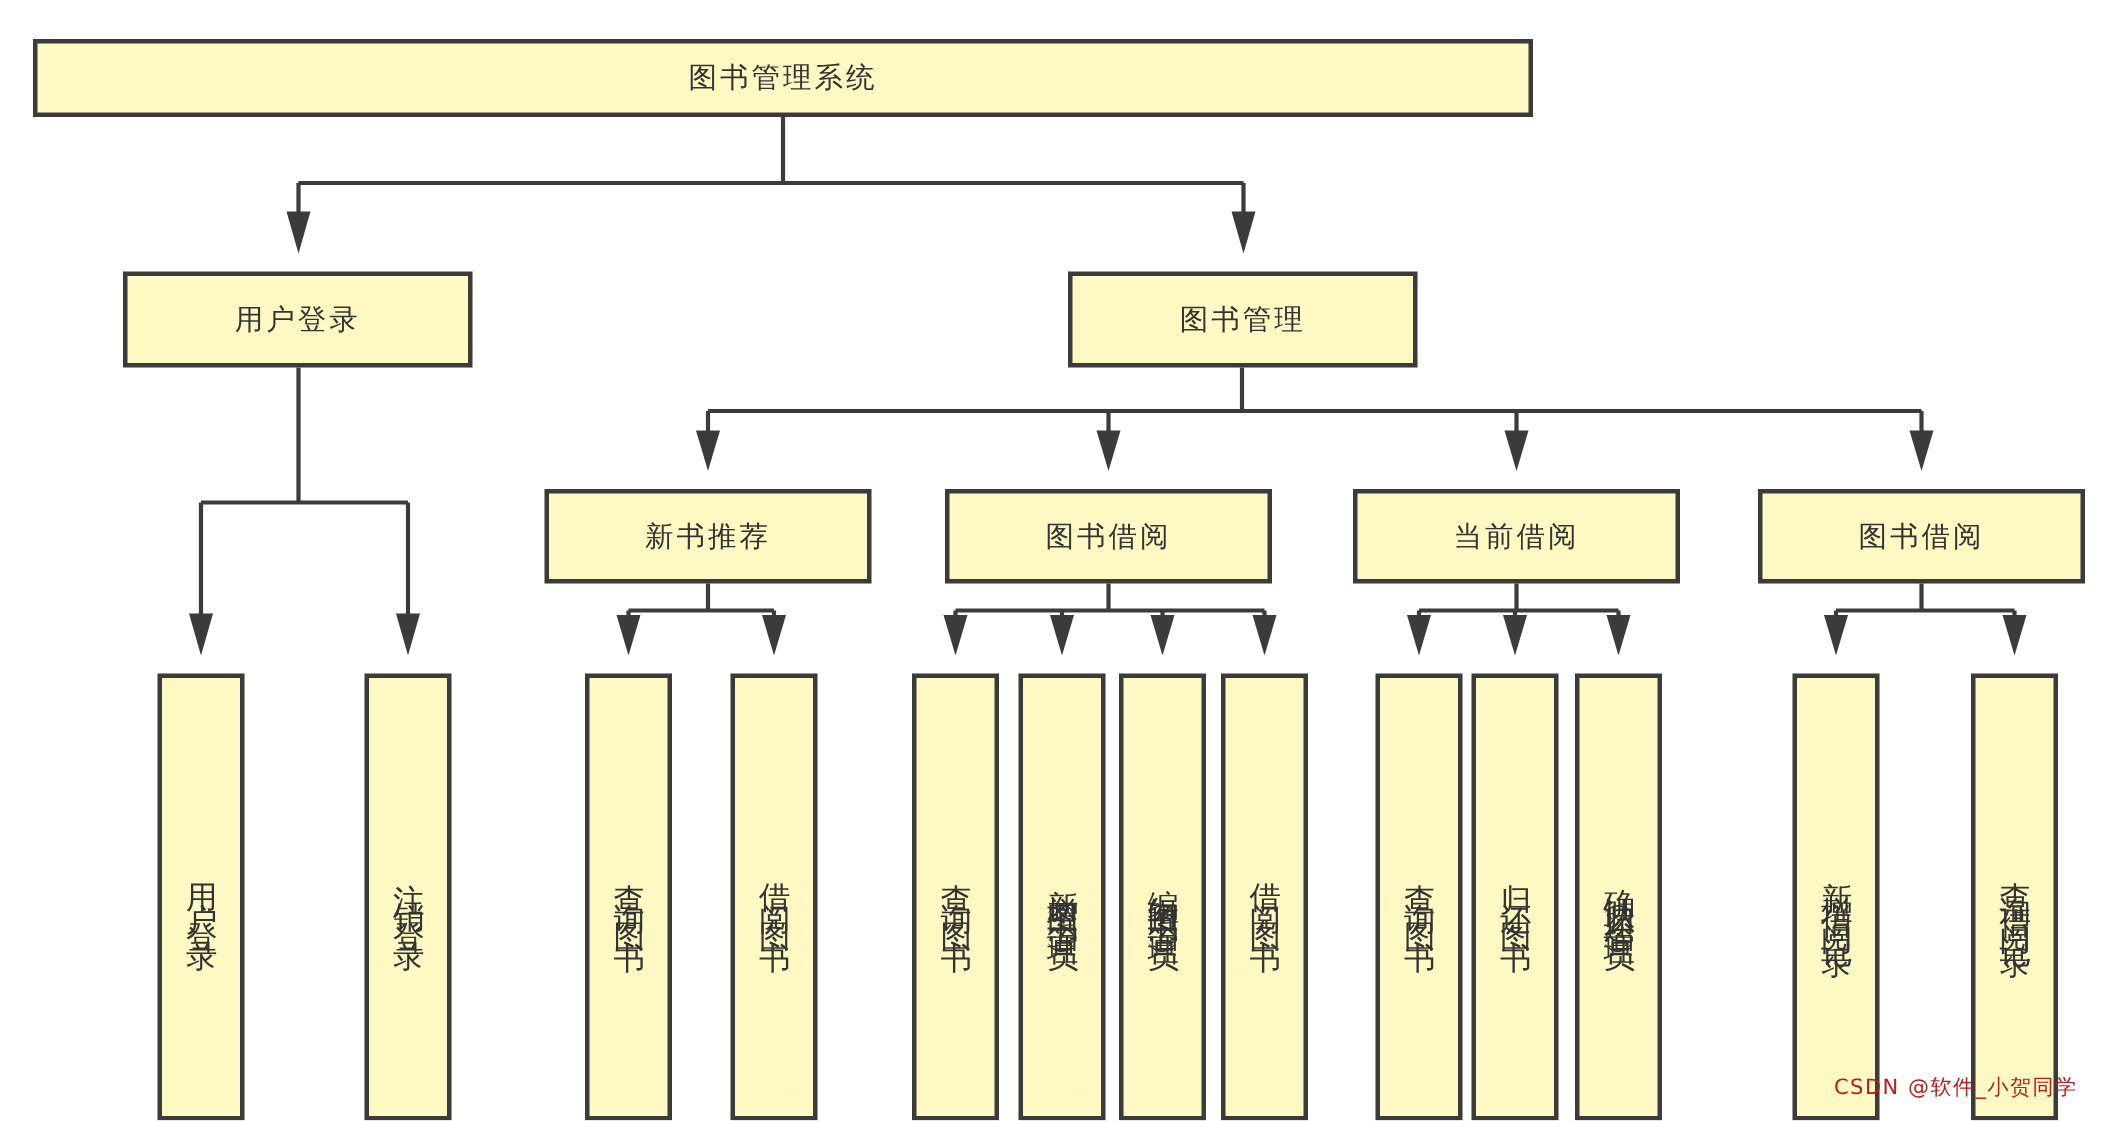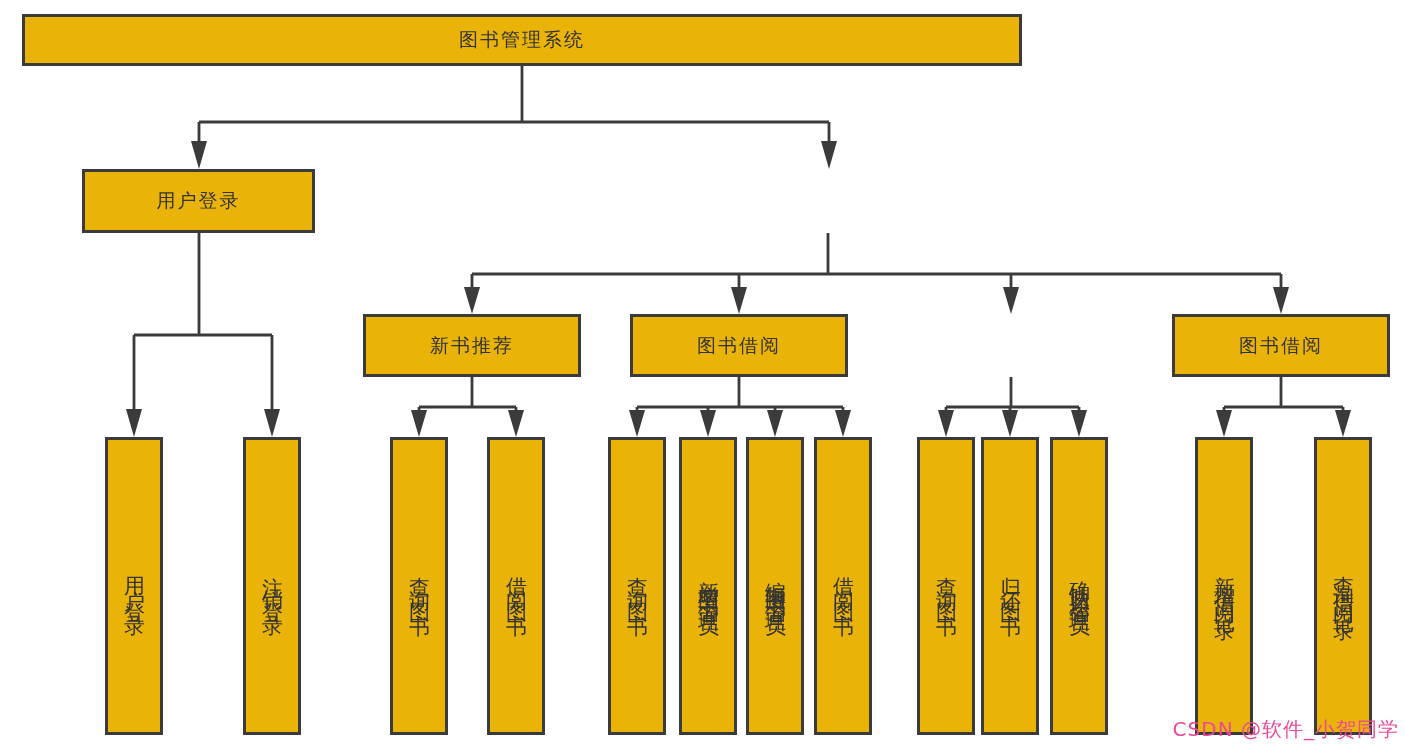--- a/index.html
+++ b/index.html
@@ -1,39 +1,39 @@
 <!DOCTYPE html>
 <html><head>
 <meta charset="utf-8">
 <style>
   html,body{margin:0;padding:0;background:#fff;}
   .canvas{
     position:relative;width:1405px;height:747px;background:#ffffff;
     font-family:"DejaVu Sans",sans-serif;color:#333333;overflow:hidden;
   }
   .node{
-    position:absolute;box-sizing:border-box;border:3px solid #3b3b3b;background:#eab308;
-    display:flex;align-items:center;justify-content:center;
+    position:absolute;box-sizing:border-box;border:3px solid #3b3b3b;background:#fef9c3;
+    display:flex;align-items:center;justify-content:center;margin-top:12px;
   }
   .hlabel{font-size:19px;color:#333333;letter-spacing:2px;white-space:nowrap;}
   .root{left:22px;top:14px;width:1000px;height:52px;}
   .lv2{top:169px;width:233px;height:64px;}
   .lv3{top:314px;width:218px;height:63px;}
   .leaf{top:437px;width:58px;height:298px;}
   .vtext{
     writing-mode:vertical-rl;text-orientation:mixed;
     font-size:21px;color:#333333;line-height:1;white-space:nowrap;
   }
   .ls-wide{letter-spacing:13px;}
   .ls-mid{letter-spacing:9px;}
   .ls-tight{letter-spacing:5px;}
   .wires{position:absolute;left:0;top:0;pointer-events:none;}
   .wm{
-    position:absolute;top:716px;right:6px;font-size:20px;font-weight:500;
-    color:#ec4899;white-space:nowrap;letter-spacing:1px;
+    position:absolute;top:716px;right:20px;font-size:14px;font-weight:500;
+    color:#b91c1c;white-space:nowrap;letter-spacing:1px;
   }
 </style>
 </head>
 <body>
 
 <div class="canvas">
 
   <svg class="wires" width="1405" height="747" viewBox="0 0 1405 747">
     <g stroke="#3b3b3b" stroke-width="2.8" fill="none">
 
@@ -74,26 +74,32 @@
     </g>
   </svg>
 
   <div class="node root">
     <span class="hlabel">图书管理系统</span>
   </div>
 
   <div class="node lv2" style="left:82px">
     <span class="hlabel">用户登录</span>
   </div>
+  <div class="node lv2" style="left:712px">
+    <span class="hlabel">图书管理</span>
+  </div>
 
   <div class="node lv3" style="left:630px">
     <span class="hlabel">图书借阅</span>
   </div>
   <div class="node lv3" style="left:363px">
     <span class="hlabel">新书推荐</span>
+  </div>
+  <div class="node lv3" style="left:902px">
+    <span class="hlabel">当前借阅</span>
   </div>
   <div class="node lv3" style="left:1172px">
     <span class="hlabel">图书借阅</span>
   </div>
 
   <div class="node leaf" style="left:105px">
     <span class="vtext ls-wide">用户登录</span>
   </div>
   <div class="node leaf" style="left:243px">
     <span class="vtext ls-wide">注销登录</span>

